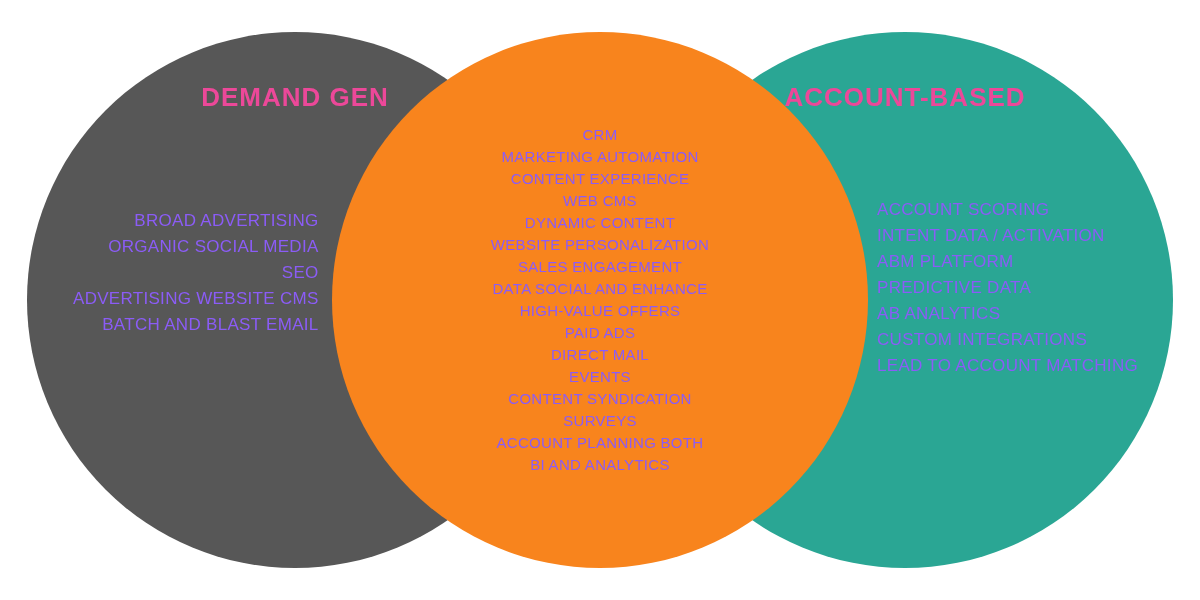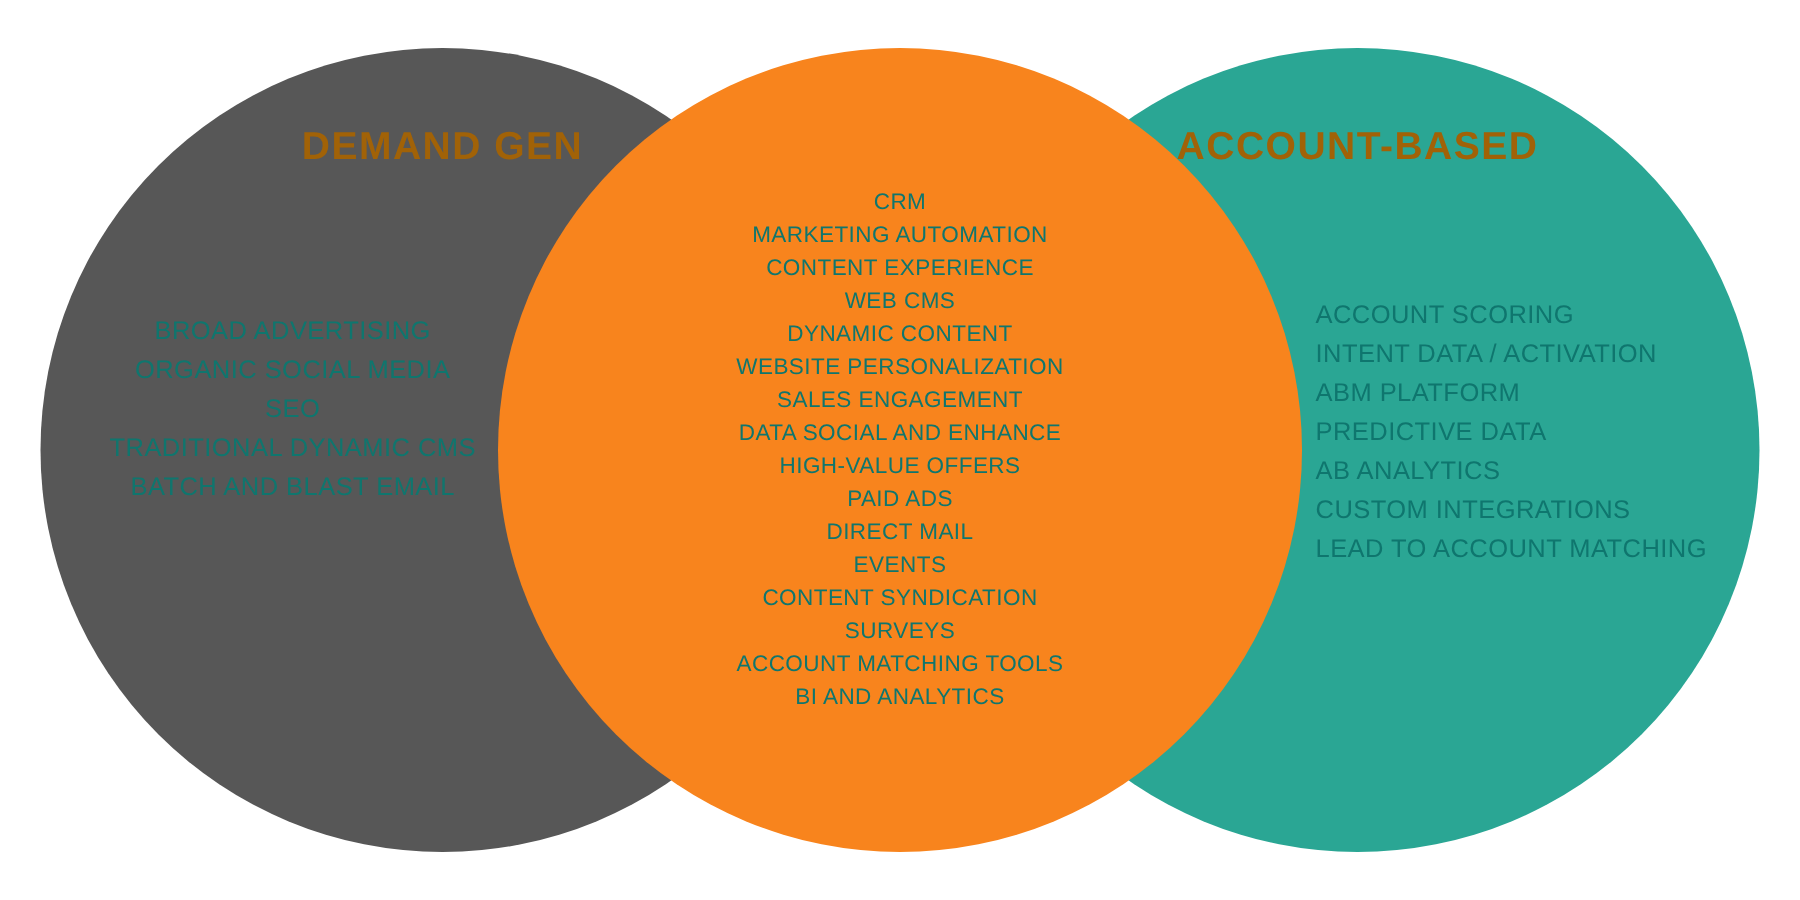--- a/index.html
+++ b/index.html
@@ -25,49 +25,49 @@
   .circle-demand  { left: 27px;  z-index: 1; }
   .circle-account { left: 637px; z-index: 2; }
   .circle-both    { left: 332px; z-index: 3; }
 
   .section-title {
     position: absolute;
     top: 82px;
     width: 536px;
     z-index: 5;
     text-align: center;
-    color: #a16207;
+    color: #ec4899;
     font-size: 26px;
     line-height: 30px;
     font-weight: bold;
     letter-spacing: 1px;
     white-space: nowrap;
   }
   .title-demand  { left: 27px; }
   .title-both    { left: 332px; }
   .title-account { left: 637px; }
 
   ul.venn-list {
     position: absolute;
     z-index: 5;
     margin: 0;
     padding: 0;
     list-style: none;
-    color: #0f766e;
+    color: #8b5cf6;
     white-space: nowrap;
   }
   ul.venn-list li {
     letter-spacing: 0.3px;
   }
   .list-demand {
     left: 73px;
     top: 208px;
     font-size: 17px;
     line-height: 26px;
-    text-align: center;
+    text-align: right;
   }
   .list-both {
     left: 332px;
     top: 124px;
     width: 536px;
     font-size: 15px;
     line-height: 22px;
     text-align: center;
   }
   .list-account {
@@ -91,40 +91,40 @@
 
   <div class="section-title title-demand">DEMAND GEN</div>
 
 
   <div class="section-title title-account">ACCOUNT-BASED</div>
 
   <ul class="venn-list list-demand">
       <li>BROAD ADVERTISING</li>
       <li>ORGANIC SOCIAL MEDIA</li>
       <li>SEO</li>
-      <li>TRADITIONAL DYNAMIC CMS</li>
+      <li>ADVERTISING WEBSITE CMS</li>
       <li>BATCH AND BLAST EMAIL</li>
     </ul>
 
   <ul class="venn-list list-both">
       <li>CRM</li>
       <li>MARKETING AUTOMATION</li>
       <li>CONTENT EXPERIENCE</li>
       <li>WEB CMS</li>
       <li>DYNAMIC CONTENT</li>
       <li>WEBSITE PERSONALIZATION</li>
       <li>SALES ENGAGEMENT</li>
       <li>DATA SOCIAL AND ENHANCE</li>
       <li>HIGH-VALUE OFFERS</li>
       <li>PAID ADS</li>
       <li>DIRECT MAIL</li>
       <li>EVENTS</li>
       <li>CONTENT SYNDICATION</li>
       <li>SURVEYS</li>
-      <li>ACCOUNT MATCHING TOOLS</li>
+      <li>ACCOUNT PLANNING BOTH</li>
       <li>BI AND ANALYTICS</li>
     </ul>
 
   <ul class="venn-list list-account">
       <li>ACCOUNT SCORING</li>
       <li>INTENT DATA / ACTIVATION</li>
       <li>ABM PLATFORM</li>
       <li>PREDICTIVE DATA</li>
       <li>AB ANALYTICS</li>
       <li>CUSTOM INTEGRATIONS</li>

